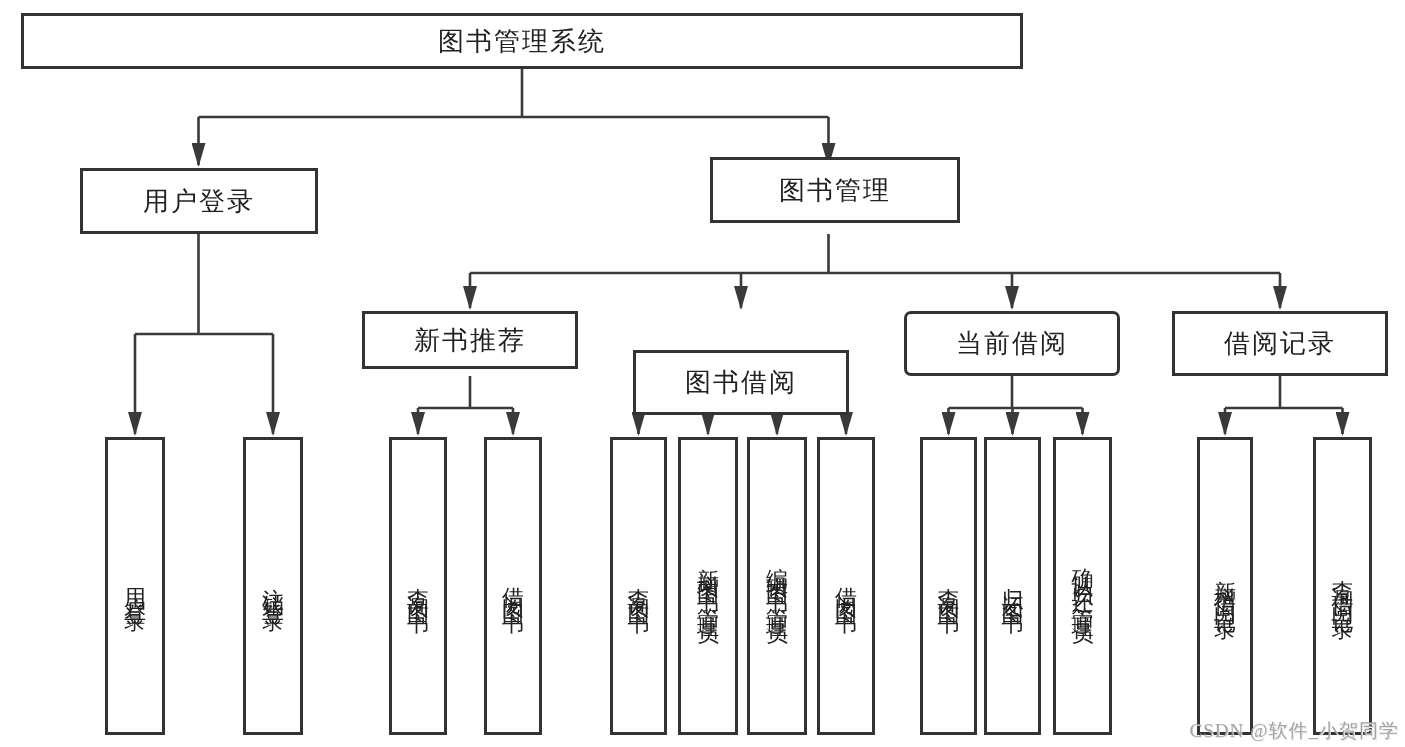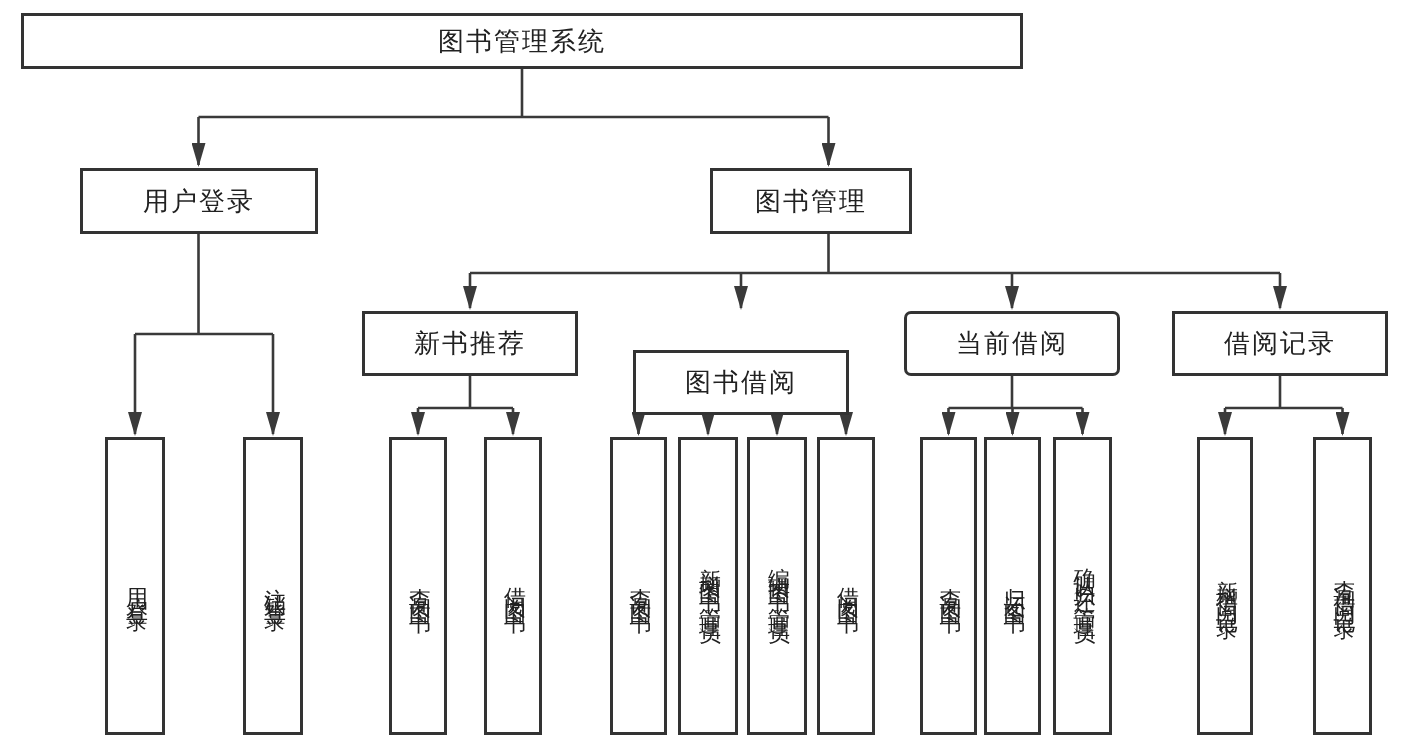--- a/index.html
+++ b/index.html
@@ -1,21 +1,21 @@
 <!DOCTYPE html>
 <html><head>
 <meta charset="utf-8">
 <style>
   html, body { margin: 0; padding: 0; background: #ffffff; }
   #stage {
     position: relative;
     width: 1405px;
     height: 747px;
     background: #ffffff;
-    font-family: Liberation Mono, monospace;
+    font-family: Liberation Serif, serif;
     color: #212121;
     overflow: hidden;
   }
   #connector-svg { position: absolute; left: 0; top: 0; }
   .node {
     position: absolute;
     box-sizing: border-box;
     border: 3px solid #333333;
     background: #ffffff;
     display: flex;
@@ -89,23 +89,23 @@
 
       <path d="M1280,376 V408 M1225,408 H1342.5"></path>
       <line x1="1225" y1="408" x2="1225" y2="434" marker-end="url(#arrow)"></line>
       <line x1="1342.5" y1="408" x2="1342.5" y2="434" marker-end="url(#arrow)"></line>
     </g>
   </svg>
 
   <div class="node node-h" style="left:21px; top:13px; width:1002px; height:56px;">图书管理系统</div>
 
   <div class="node node-h" style="left:80px; top:168px; width:238px; height:66px;">用户登录</div>
-  <div class="node node-h" style="left:710px; top:168px; width:202px; height:66px;">图书管理</div>
+  <div class="node node-h" style="left:710px; top:157px; width:250px; height:66px;">图书管理</div>
 
-  <div class="node node-h" style="left:362px; top:311px; width:216px; height:65px;">新书推荐</div>
+  <div class="node node-h" style="left:362px; top:311px; width:216px; height:58px;">新书推荐</div>
   <div class="node node-h" style="left:633px; top:311px; width:216px; height:65px;margin-top:39px;">图书借阅</div>
   <div class="node node-h" style="left:904px; top:311px; width:216px; height:65px;border-radius:7px;">当前借阅</div>
   <div class="node node-h" style="left:1172px; top:311px; width:216px; height:65px;">借阅记录</div>
 
   <div class="node node-v" style="left:105px; top:437px; width:60px; height:298px;">用户登录</div>
   <div class="node node-v" style="left:243px; top:437px; width:60px; height:298px;">注销登录</div>
 
   <div class="node node-v" style="left:389px; top:437px; width:58px; height:298px;">查询图书</div>
   <div class="node node-v" style="left:484px; top:437px; width:58px; height:298px;">借阅图书</div>
 
@@ -114,14 +114,15 @@
   <div class="node node-v" style="left:747px; top:437px; width:60px; height:298px;">编辑图书（管理员）</div>
   <div class="node node-v" style="left:817px; top:437px; width:58px; height:298px;">借阅图书</div>
 
   <div class="node node-v" style="left:920px; top:437px; width:57px; height:298px;">查询图书</div>
   <div class="node node-v" style="left:984px; top:437px; width:57px; height:298px;">归还图书</div>
   <div class="node node-v" style="left:1053px; top:437px; width:59px; height:298px;">确认归还（管理员）</div>
 
   <div class="node node-v" style="left:1197px; top:437px; width:56px; height:298px;">新增借阅记录</div>
   <div class="node node-v" style="left:1313px; top:437px; width:59px; height:298px;">查询借阅记录</div>
 
+  <div class="watermark">CSDN @软件_小贺同学</div>
 
 </div>
 
 </body></html>

